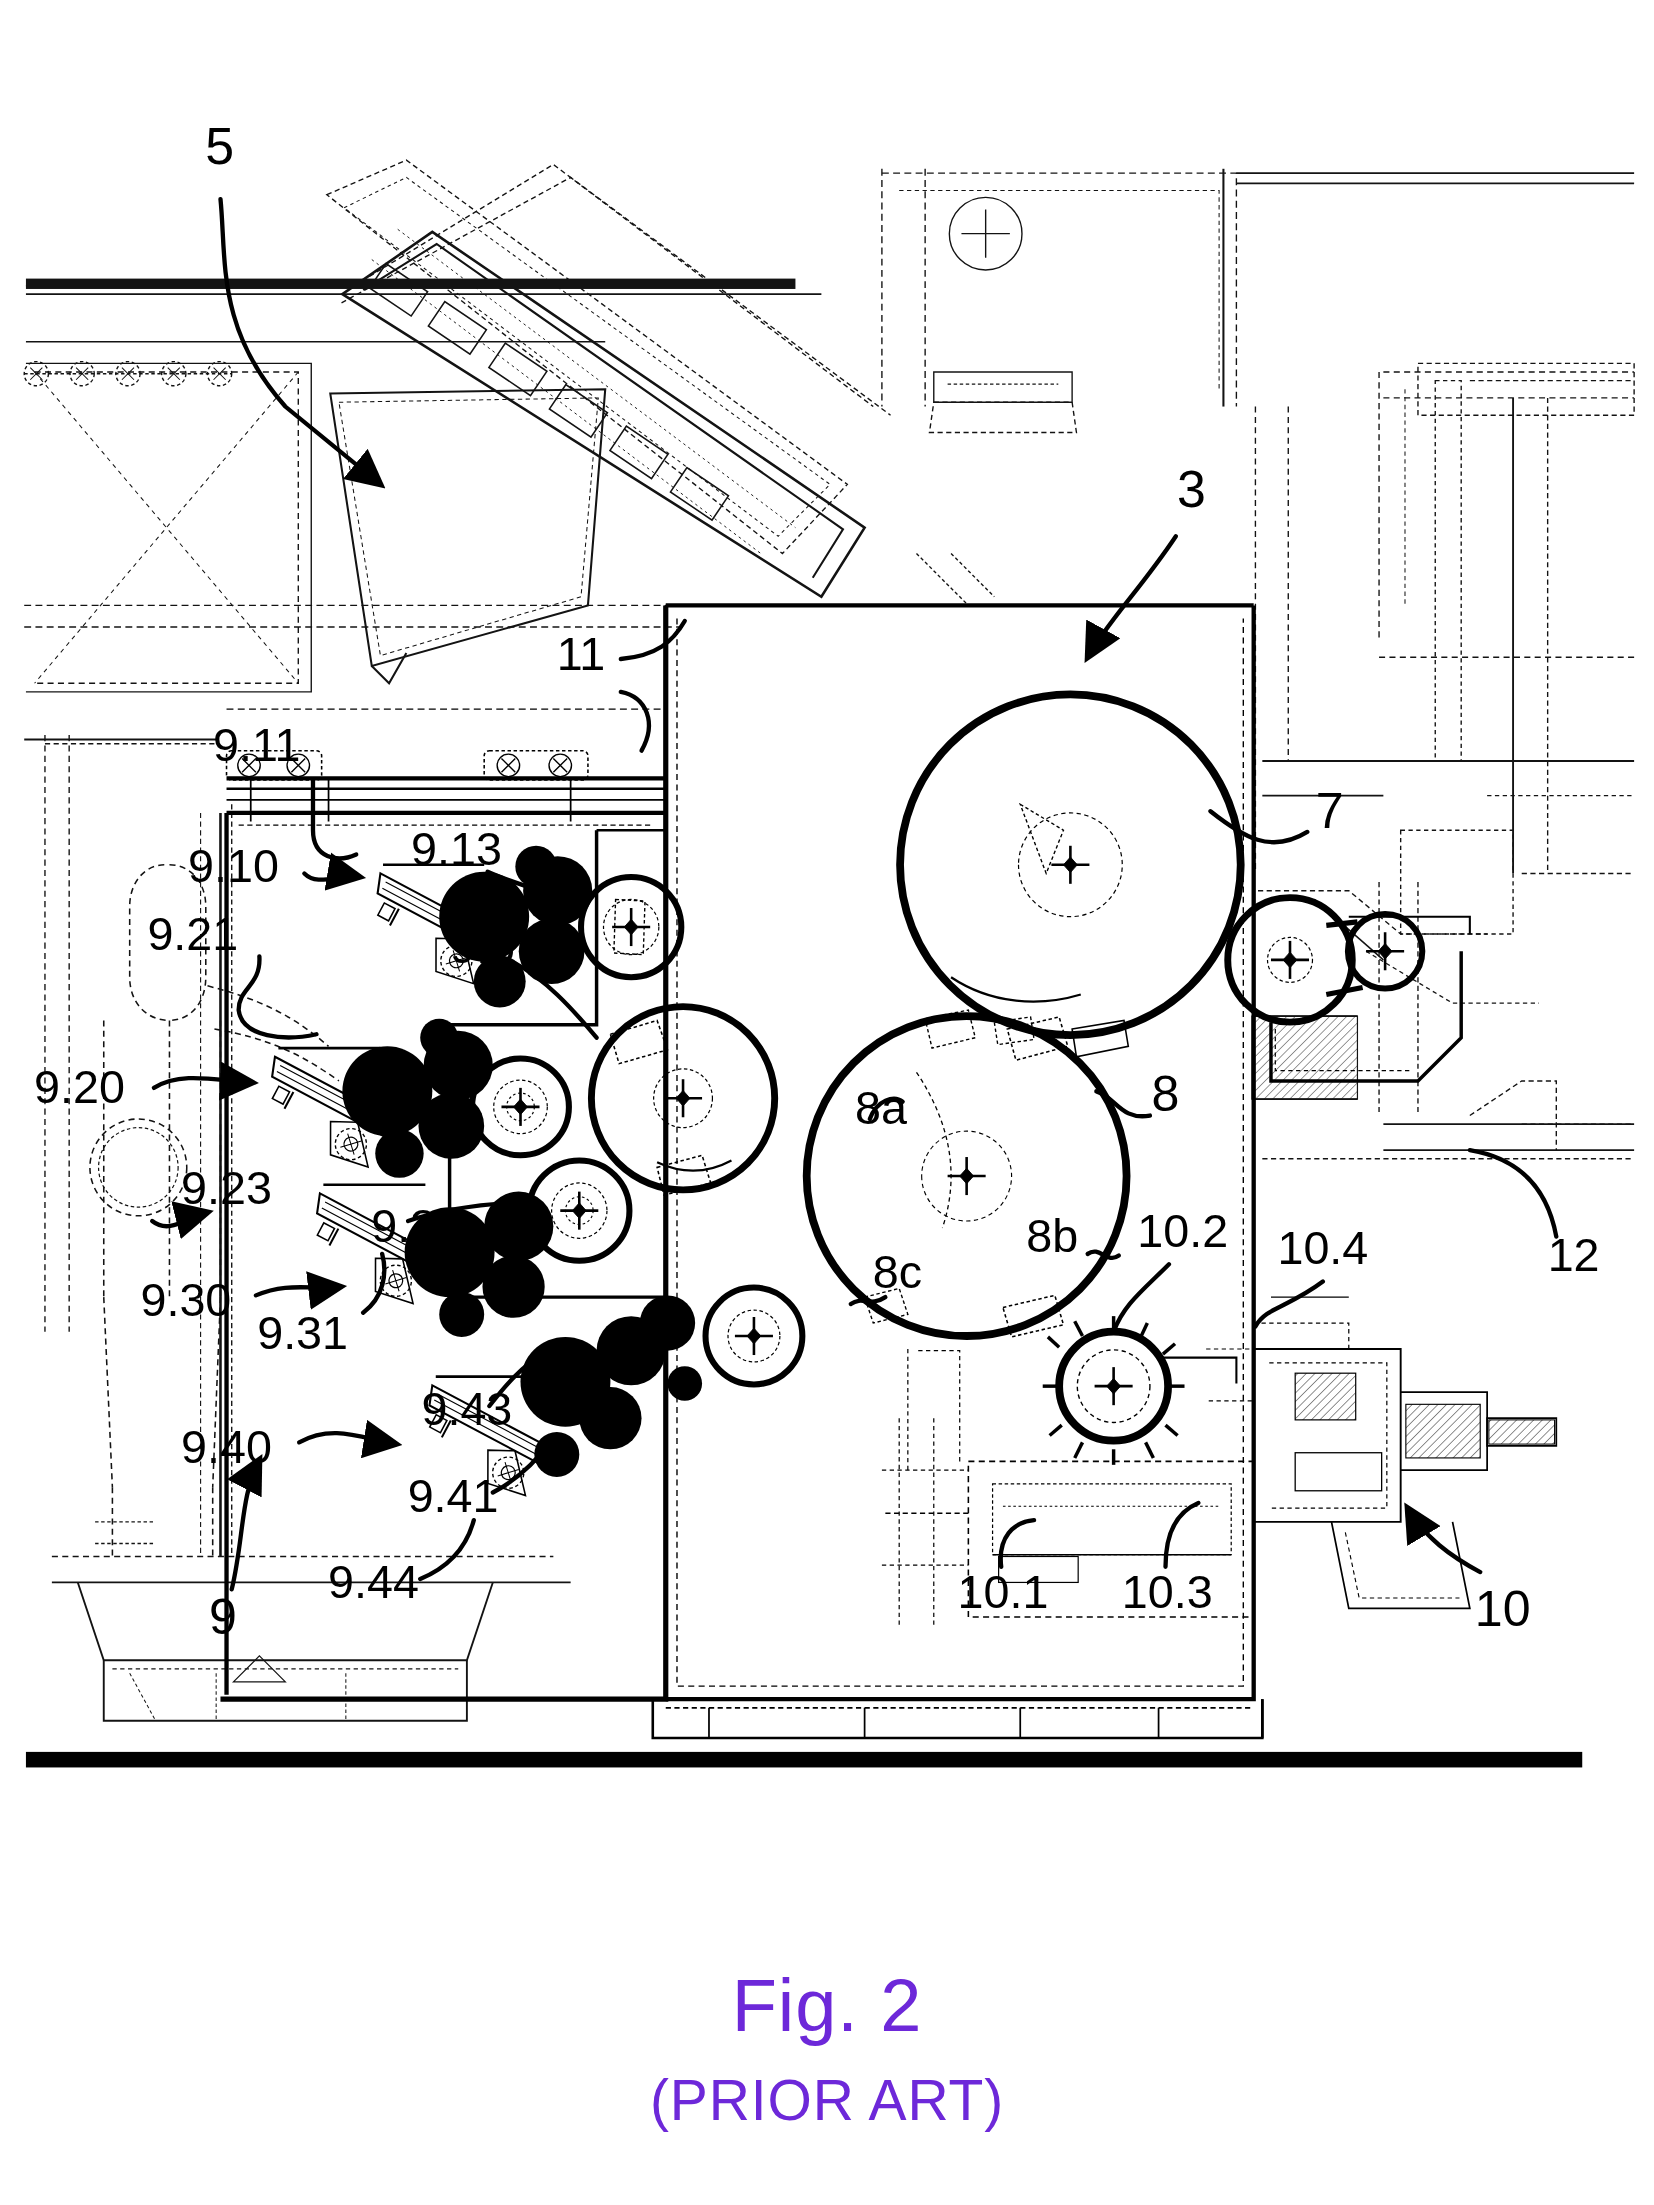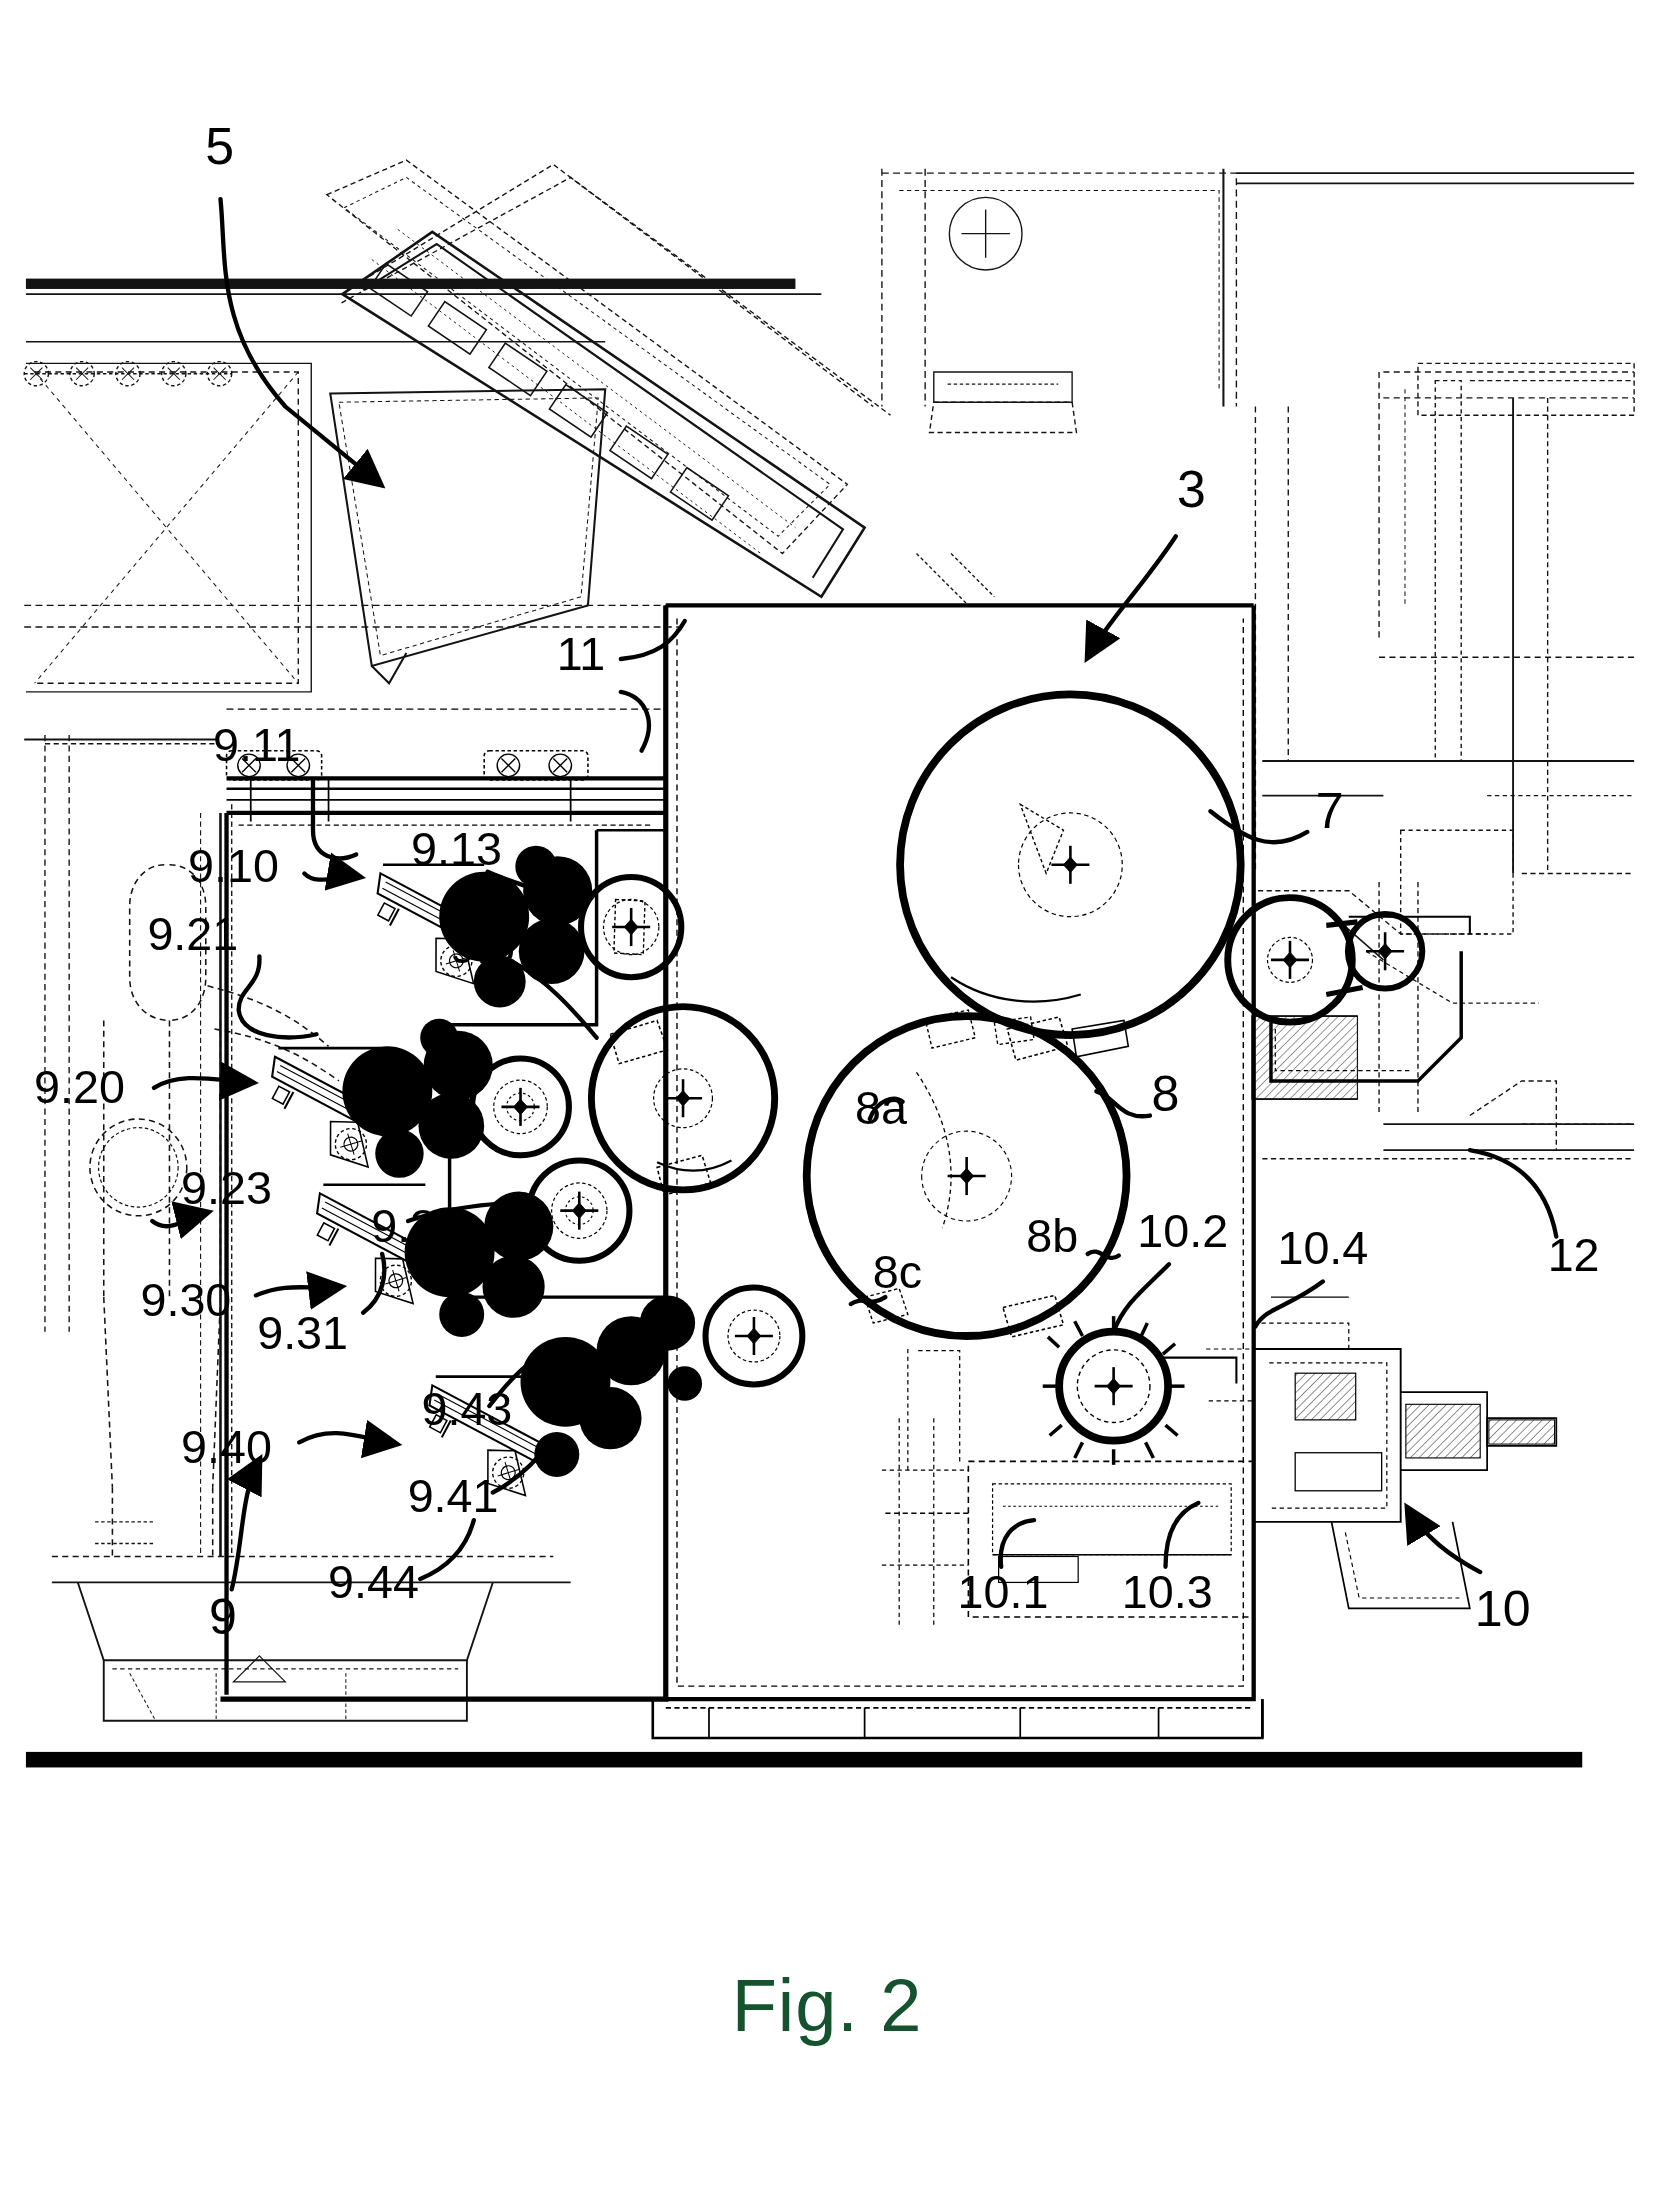--- a/index.html
+++ b/index.html
@@ -1,19 +1,19 @@
 <!DOCTYPE html>
 <html style="font-size:14px"><head>
 <meta charset="utf-8">
 <style>
   html,body{margin:0;padding:0;background:#ffffff;}
   body{width:1654px;height:2206px;font-family:"Liberation Sans",sans-serif;color:#000;}
   #sheet{position:relative;width:1654px;height:2206px;overflow:hidden;background:#fff;}
   #figsvg{position:absolute;left:0;top:0;width:1654px;height:2206px;}
-  .caption{position:absolute;left:0;width:1654px;text-align:center;font-family:"Liberation Sans",sans-serif;color:#14532d;}
+  .caption{position:absolute;left:0;width:1654px;text-align:center;font-family:"Liberation Sans",sans-serif;color:#6d28d9;}
   #cap-main{top:1963px;font-size:74px;letter-spacing:0.9px;}
   #cap-sub{top:2067px;font-size:57px;letter-spacing:0.9px;}
   text{font-family:"Liberation Sans",sans-serif;fill:#000;}
 </style>
 </head>
 <body>
 
 <div id="sheet">
 
   <svg id="figsvg" viewBox="0 0 1913 2551" xmlns="http://www.w3.org/2000/svg">
@@ -446,15 +446,16 @@
       <text x="215" y="1522" text-anchor="middle">9.30</text>
       <text x="350" y="1560" text-anchor="middle">9.31</text>
       <text x="540" y="1648" text-anchor="middle">9.43</text>
       <text x="262" y="1692" text-anchor="middle">9.40</text>
       <text x="524" y="1748" text-anchor="middle">9.41</text>
       <text x="432" y="1848" text-anchor="middle">9.44</text>
     </g>
   </svg>
 
   <div class="caption" id="cap-main">Fig. 2</div>
+  <div class="caption" id="cap-sub">(PRIOR ART)</div>
 
 </div>
 
 
 </body></html>

